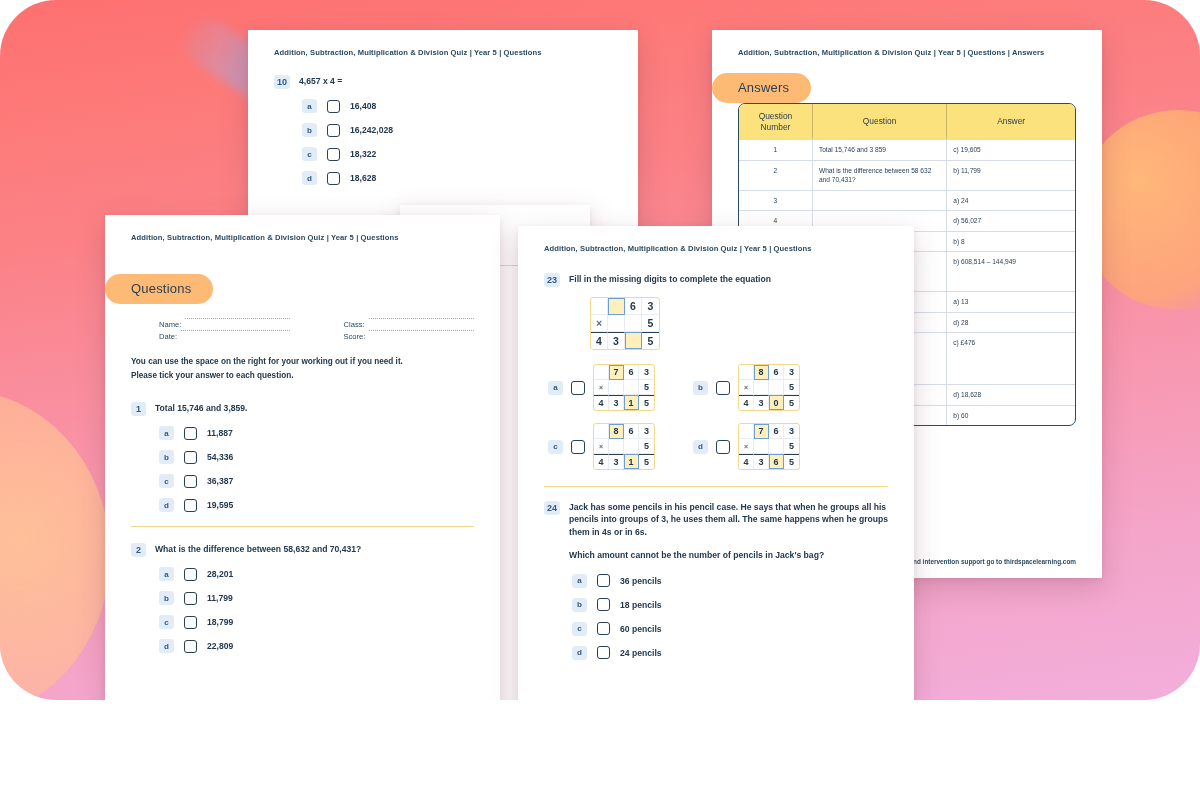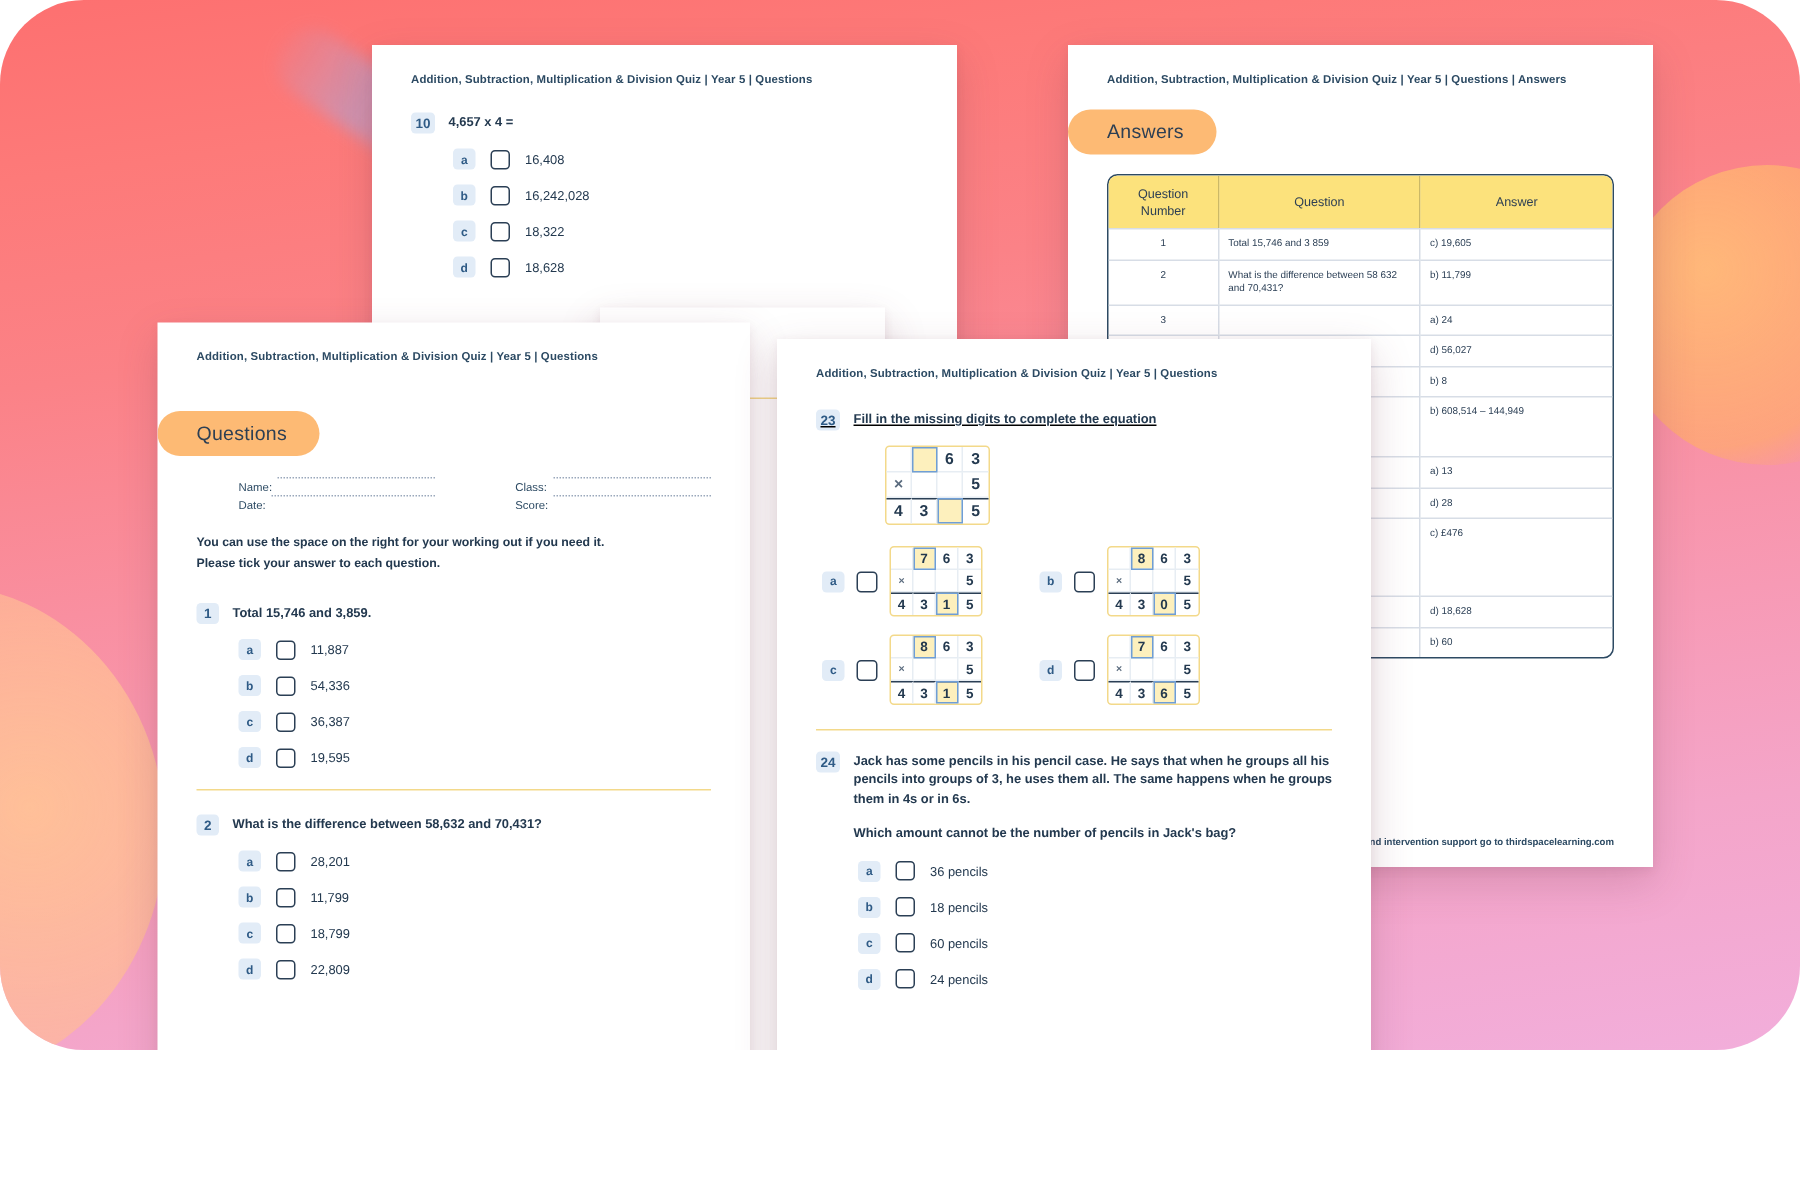--- a/index.html
+++ b/index.html
@@ -116,21 +116,21 @@
     font-weight: 700;
     display: flex; align-items: center; justify-content: center;
   }
   .checkbox {
     width: 13px; height: 13px;
     border: 1.6px solid #2b3f55;
     border-radius: 3px;
     background: #fff;
     flex: none;
   }
-  .opt-text { font-size: 8.6px; font-weight: 400; color: #23394f; }
+  .opt-text { font-size: 8.6px; font-weight: 700; color: #23394f; }
 
   .rule { height: 1px; background: #f3d98a; margin: 14px 0 0 0; }
 
   .footer {
     position: absolute;
     right: 26px;
     bottom: 13px;
     font-size: 6.4px;
     font-weight: 700;
     color: #2c4a63;
@@ -144,21 +144,20 @@
     grid-template-columns: 1fr 1fr;
     gap: 3px 26px;
     margin-top: 16px;
   }
   .fline { display: flex; align-items: flex-start; gap: 4px; font-size: 7.6px; font-weight: 400; color: #2c4a63; padding-left: 28px; }
   .fline .dots { flex: 1; border-bottom: 1px dotted #9aa8bb; transform: translateY(-2px); }
   .intro { margin-top: 14px; font-size: 8.2px; font-weight: 700; color: #23394f; line-height: 1.65; }
 
   
   .anstable {
-    margin-top: 13px;
     width: 100%;
     border-collapse: separate;
     border-spacing: 0;
     border: 1px solid #2d4a63;
     border-radius: 7px;
     overflow: hidden;
     table-layout: fixed;
   }
   .anstable th {
     background: #fce27c;
@@ -453,21 +452,21 @@
         <span>© Third Space Learning 2024.</span><span class="muted"> You may photocopy this page.</span>
       </div>
     </div>
   </div>
 
   <div class="sheet" id="sheet-front-mid">
     <div class="sheet-inner">
       <div class="pg">
         <div class="running-head">Addition, Subtraction, Multiplication &amp; Division Quiz | Year 5 | Questions</div>
 
-        <div class="qrow" style="margin-top:20px;text-decoration:underline;">
+        <div class="qrow" style="margin-top:20px;">
           <span class="qnum">23</span>
           <span class="qtext">Fill in the missing digits to complete the equation</span>
         </div>
 
         <div id="q23-prompt" style="margin:10px 0 0 46px;">
             <div class="grid big">
               <div class="cell"></div>
               <div class="cell sel"></div>
               <div class="cell">6</div>
               <div class="cell">3</div>

